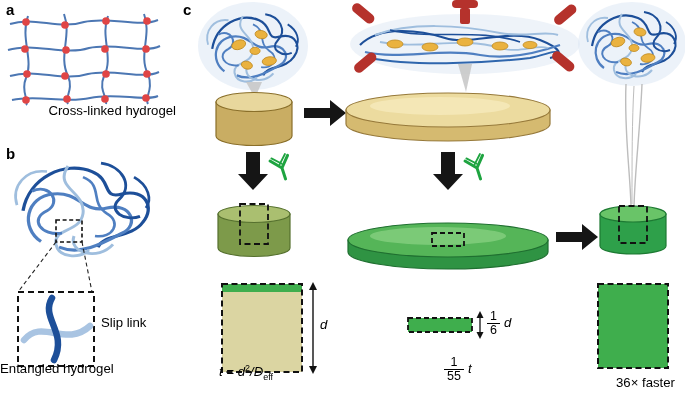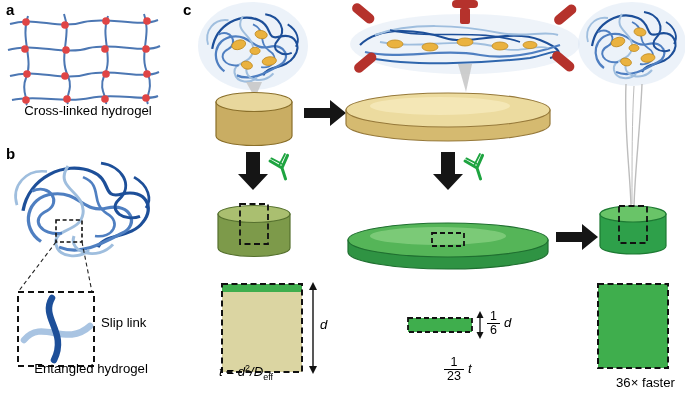--- a/index.html
+++ b/index.html
@@ -50,21 +50,21 @@
       <circle cx="23" cy="62" r="3.8"></circle>
         <circle cx="61" cy="64" r="3.8"></circle>
         <circle cx="102" cy="62" r="3.8"></circle>
         <circle cx="143" cy="62" r="3.8"></circle>
       <circle cx="22" cy="88" r="3.8"></circle>
         <circle cx="63" cy="87" r="3.8"></circle>
         <circle cx="101" cy="87" r="3.8"></circle>
         <circle cx="142" cy="86" r="3.8"></circle>
     </g>
   </svg>
-  <div class="cap" style="left:0;top:104px;width:176px;text-align:center">Cross-linked hydrogel</div>
+  <div class="cap" style="left:0;top:104px;width:176px;text-align:right">Cross-linked hydrogel</div>
 
   <svg class="abs" style="left:0;top:150px" width="180" height="232" viewBox="0 0 180 232">
     <defs>
       <g id="tangle">
         <path d="M10,42 C14,18 38,6 56,14 C70,20 62,34 76,30 C92,26 98,40 90,50 C82,62 64,58 60,68" stroke="#1d4f99" stroke-width="2.2" fill="none"></path>
         <path d="M22,64 C8,54 12,32 30,30 C48,28 50,44 66,40 C82,36 88,52 76,58 C62,66 48,74 34,68" stroke="#4f7fc1" stroke-width="2.2" fill="none"></path>
         <path d="M40,10 C30,26 52,28 50,44 C48,58 30,54 32,66 C34,76 48,76 54,70" stroke="#9fbede" stroke-width="2" fill="none"></path>
         <path d="M62,8 C76,10 84,24 74,34 C66,42 78,50 88,46" stroke="#1d4f99" stroke-width="2" fill="none"></path>
         <path d="M16,28 C28,22 36,36 26,42 C14,48 22,60 36,58" stroke="#4f7fc1" stroke-width="2" fill="none"></path>
         <path d="M70,66 C60,78 40,72 44,60" stroke="#9fbede" stroke-width="2" fill="none"></path>
@@ -96,21 +96,21 @@
       <line x1="56" y1="92" x2="18" y2="142"></line>
       <line x1="82" y1="92" x2="92" y2="142"></line>
     </g>
     <rect x="18" y="142" width="76" height="74" fill="none" stroke="#111" stroke-width="2" stroke-dasharray="6,4"></rect>
     <g fill="none" stroke-linecap="round">
       <path d="M24,190 C42,168 66,198 90,176" stroke="#a9c4e2" stroke-width="6.5"></path>
       <path d="M52,148 C40,168 68,182 54,210" stroke="#1d4f99" stroke-width="6.5"></path>
     </g>
   </svg>
   <div class="txt" style="left:101px;top:316px">Slip link</div>
-  <div class="cap" style="left:0;top:362px;width:182px;text-align:center">Entangled hydrogel</div>
+  <div class="cap" style="left:0;top:362px;width:182px;">Entangled hydrogel</div>
 
   <svg class="abs" style="left:180px;top:0" width="505" height="403" viewBox="0 0 505 403">
 
     <ellipse cx="73" cy="46" rx="55" ry="44" fill="#dde8f4" opacity="0.55"></ellipse>
     <ellipse cx="285" cy="44" rx="115" ry="30" fill="#dde8f4" opacity="0.5"></ellipse>
     <ellipse cx="452" cy="44" rx="54" ry="42" fill="#dde8f4" opacity="0.55"></ellipse>
 
     <g>
       <use href="#blob" transform="translate(22,6) scale(1.02)"></use>
     </g>
@@ -228,20 +228,20 @@
     <span class="frac">
       <span class="num">1</span>
       <span class="den">6</span>
     </span>
     <i>d</i>
   </div>
 
   <div class="txt fracrow" style="left:444px;top:356px">
     <span class="frac">
       <span class="num">1</span>
-      <span class="den">23</span>
+      <span class="den">55</span>
     </span>
     <i>t</i>
   </div>
 
   <div class="txt" style="left:593px;top:376px;width:82px;text-align:right">36× faster</div>
 
 </div>
 
 </body></html>

